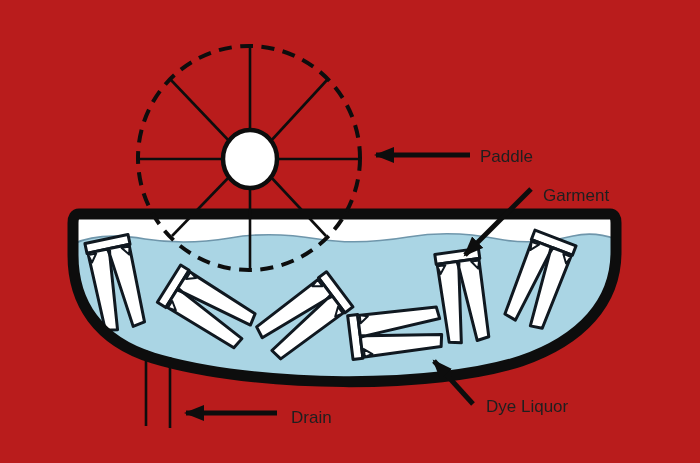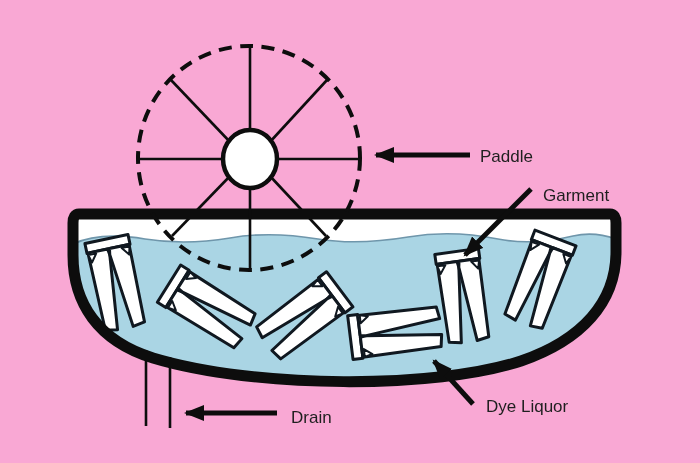--- a/index.html
+++ b/index.html
@@ -1,19 +1,19 @@
 <!DOCTYPE html>
 <html><head>
 <meta charset="utf-8">
 <style>
   html,body{margin:0;padding:0;background:#ffffff;}
   .stage{
     position:relative;
     width:700px;height:463px;
-    background:#f9a8d4;
+    background:#b91c1c;
     overflow:hidden;
     font-family:"Liberation Sans", sans-serif;
   }
   svg{position:absolute;left:0;top:0;}
   .vessel-outline{stroke:#0d0d0d;stroke-width:11;fill:none;stroke-linejoin:round;stroke-linecap:round;}
   .spoke{stroke:#0d0d0d;stroke-width:2.6;}
   .rim-dashed{stroke:#0d0d0d;stroke-width:4;fill:none;stroke-dasharray:13 8.5;}
   .hub{fill:#ffffff;stroke:#0d0d0d;stroke-width:4.5;}
   .jean{fill:#ffffff;stroke:#101820;stroke-width:3;stroke-linejoin:round;}
   .jean-pocket{fill:#ffffff;stroke:#101820;stroke-width:2;stroke-linejoin:round;}

